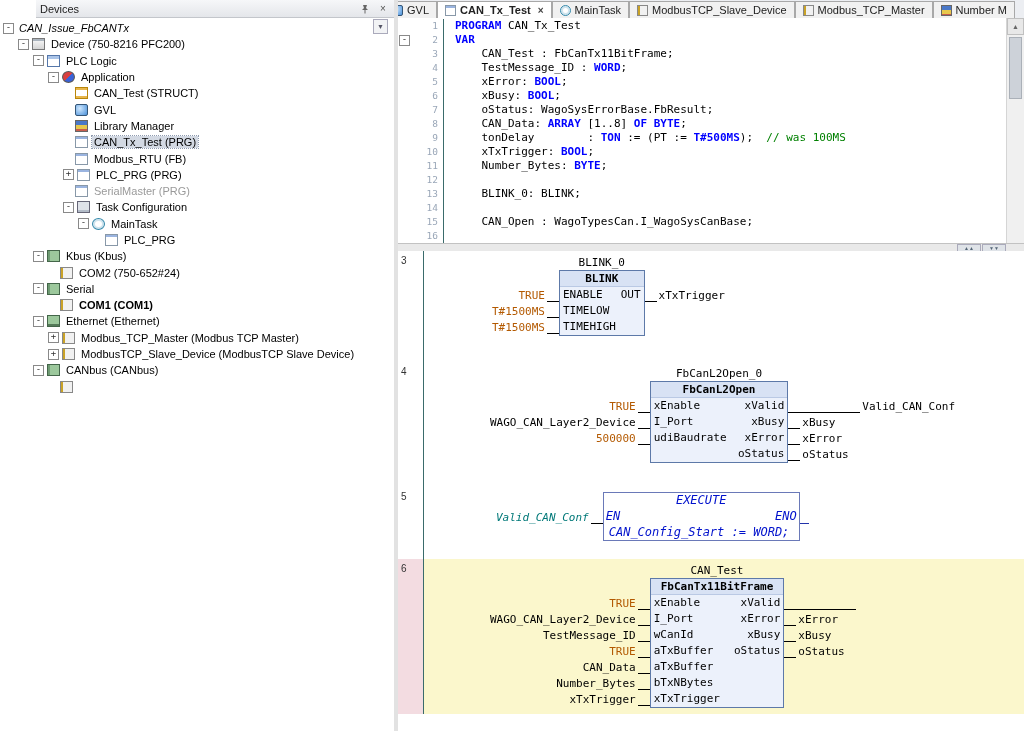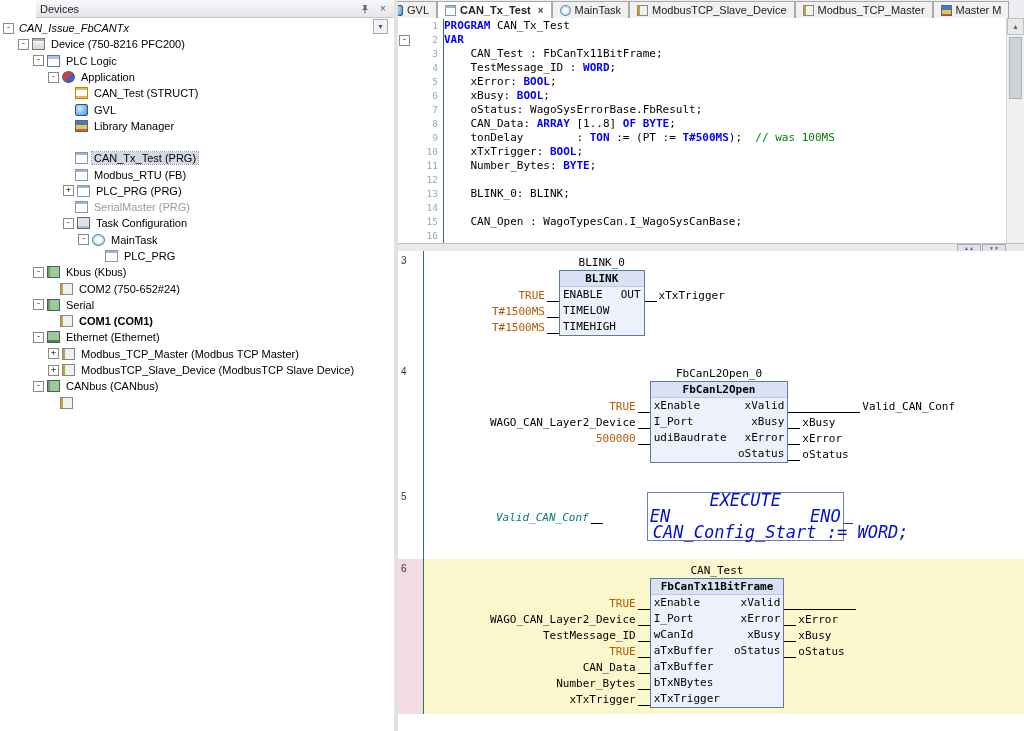--- a/index.html
+++ b/index.html
@@ -53,21 +53,21 @@
   .tab.cut-left{margin-left:-14px;}
   .tab-close{color:#444;font-size:10px;margin-left:3px;}
 
   
   .decl{position:absolute;left:0;top:18px;right:0;height:225px;background:#fff;overflow:hidden;}
   .decl-lines{position:absolute;left:0;top:1px;right:18px;bottom:0;}
   .code-row{display:flex;height:14px;line-height:14px;font-family:"DejaVu Sans Mono",monospace;font-size:11px;}
   .fold-cell{width:13px;flex:none;display:flex;align-items:center;justify-content:center;}
   .fold-box{width:9px;height:9px;border:1px solid #8a8a8a;background:#fff;font-size:9px;line-height:7px;text-align:center;color:#333;}
   .ln{width:27px;flex:none;text-align:right;padding-right:5px;color:#9aa7b8;font-size:9.5px;line-height:14px;}
-  .code{flex:1;border-left:1px solid #3a6b6b;padding-left:0;white-space:pre;overflow:hidden;}
+  .code{flex:1;border-left:1px solid #3a6b6b;padding-left:11px;white-space:pre;overflow:hidden;}
   .kw{color:#0000ff;font-weight:bold;}
   .cm{color:#008000;}
   .vscroll{position:absolute;right:0;top:0;width:17px;bottom:0;background:#f0f0f0;border-left:1px solid #d5d5d5;}
   .sb-btn{height:15px;background:#e8e8e8;border:1px solid #c0c0c0;font-size:7px;color:#666;
           display:flex;align-items:center;justify-content:center;}
   .sb-thumb{margin:2px 2px;height:60px;background:#cdd2d9;border:1px solid #aab0b8;}
 
   .hsplit{position:absolute;left:0;top:243px;right:0;height:8px;background:#e9e9e9;border-top:1px solid #c2c2c2;
           border-bottom:1px solid #b0b0b0;display:flex;justify-content:flex-end;align-items:center;gap:1px;padding-right:18px;}
   .split-btn{width:22px;height:7px;background:#dfe3e8;border:1px solid #aab;color:#567;font-size:5px;line-height:6px;text-align:center;}
@@ -103,21 +103,21 @@
   .col-block{align-items:stretch;}
   .fbd-title{height:13px;line-height:13px;text-align:center;white-space:nowrap;}
   .block{border:1px solid #5d79a8;background:#ecf1fb;margin-top:1px;}
   .block-head{background:#d8e2f4;border-bottom:1px solid #bac9e4;font-weight:bold;text-align:center;
               height:15px;line-height:15px;padding:0 10px;white-space:nowrap;}
   .block-row{display:flex;justify-content:space-between;gap:18px;height:16px;line-height:16px;padding:0 3px;white-space:nowrap;}
 
   
   .exec-col{display:flex;flex-direction:column;}
   .exec-box{border:1px solid #6a79b8;background:#fff;width:195px;color:#0011cc;font-style:italic;
-            font-family:"DejaVu Sans Mono",monospace;font-size:17px;margin-left:44px;}
+            font-family:"DejaVu Sans Mono",monospace;font-size:12px;}
   .exec-head{height:15px;line-height:15px;text-align:center;}
   .exec-pins{display:flex;justify-content:space-between;height:16px;line-height:16px;padding:0 2px;}
   .exec-body{height:16px;line-height:16px;padding:0 5px;white-space:pre;}
   .exec-in{padding-top:16px;}
   .exec-out{padding-top:16px;}
   .stub{width:9px;height:1px;background:#2233aa;}
 </style>
 </head>
 <body>
 
@@ -164,21 +164,21 @@
         <div class="tree-row" style="padding-left: 63px;">
           <span class="expand spacer"></span>
           <span class="icon i-gvl"></span>
           <span class="tree-label">GVL</span>
         </div>
         <div class="tree-row" style="padding-left: 63px;">
           <span class="expand spacer"></span>
           <span class="icon i-library"></span>
           <span class="tree-label">Library Manager</span>
         </div>
-        <div class="tree-row selected" style="padding-left: 63px; margin-top: 16px;">
+        <div class="tree-row selected" style="padding-left: 63px;">
           <span class="expand spacer"></span>
           <span class="icon i-pou"></span>
           <span class="tree-label">CAN_Tx_Test (PRG)</span>
         </div>
         <div class="tree-row" style="padding-left: 63px;">
           <span class="expand spacer"></span>
           <span class="icon i-pou"></span>
           <span class="tree-label">Modbus_RTU (FB)</span>
         </div>
         <div class="tree-row" style="padding-left: 63px;">
@@ -274,21 +274,21 @@
         <div class="tab">
           <span class="icon i-module"></span>
           <span class="tab-label">ModbusTCP_Slave_Device</span>
         </div>
         <div class="tab">
           <span class="icon i-module"></span>
           <span class="tab-label">Modbus_TCP_Master</span>
         </div>
         <div class="tab">
           <span class="icon i-library"></span>
-          <span class="tab-label">Master M</span>
+          <span class="tab-label">Number M</span>
         </div>
       </div>
 
     <div class="decl">
       <div class="decl-lines">
           <div class="code-row">
             <span class="fold-cell"></span>
             <span class="ln">1</span>
             <span class="code"><span class="kw">PROGRAM</span><span> CAN_Tx_Test</span></span>
           </div>

